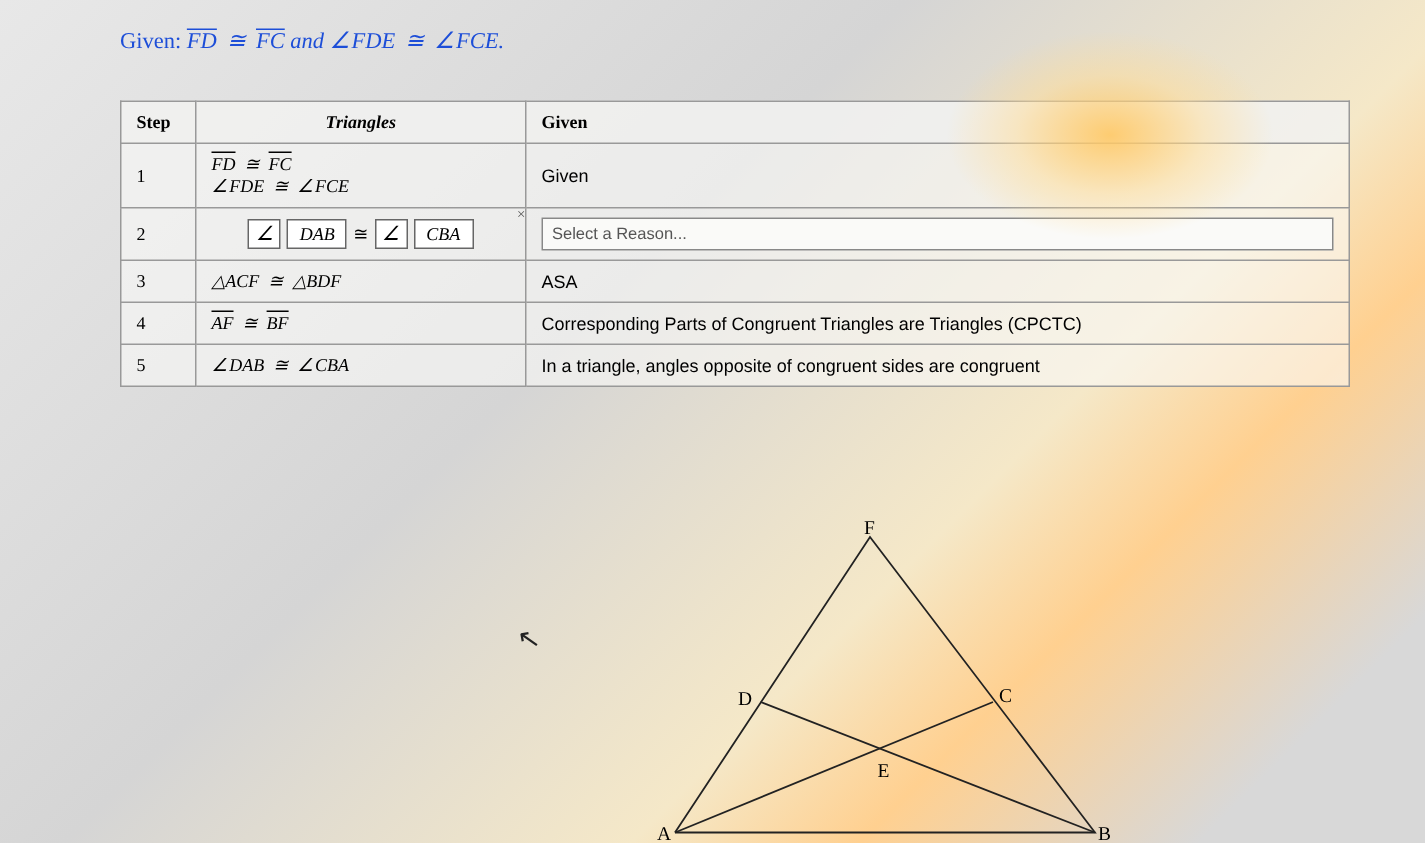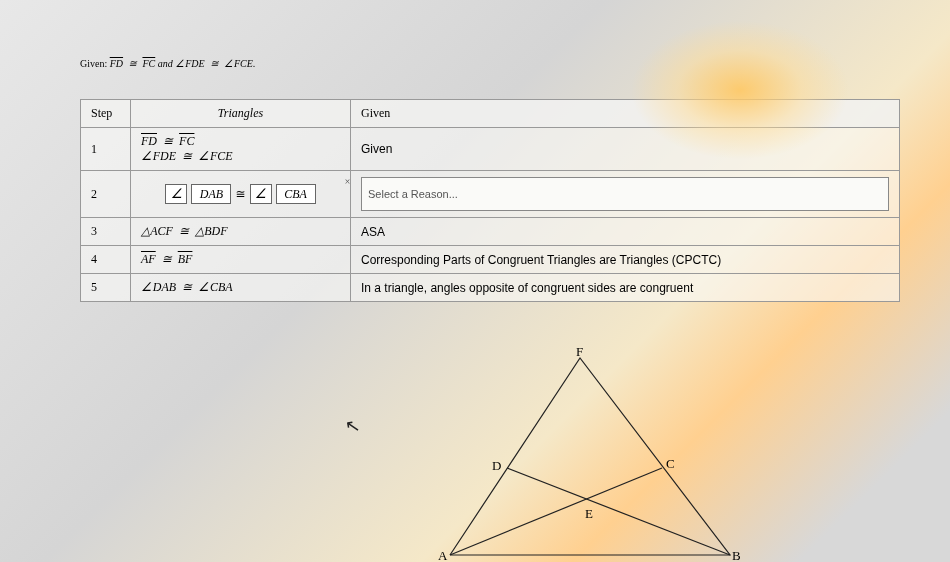--- a/index.html
+++ b/index.html
@@ -16,24 +16,23 @@
     top: 20px; right: 100px;
     width: 220px; height: 140px;
     background: radial-gradient(ellipse, rgba(255,200,100,0.9) 0%, rgba(255,220,150,0.5) 40%, transparent 70%);
     pointer-events: none;
     z-index: 50;
   }
   .page {
     padding: 18px 30px 0 80px;
   }
   .given, .prove {
-    font-size: 10px;
+    font-size: 15px;
     margin-bottom: 14px;
-    color: #000000;
-    margin-top: 40px;
+    color: #1d4ed8;
   }
   .given span, .prove span { font-family: "Times New Roman", serif; }
   .overline { text-decoration: overline; font-style: italic; }
   .mathit { font-style: italic; }
   .angle::before { content: "\2220"; margin-right: 1px; }
   .cong::before { content: "\2245"; margin: 0 3px; }
   .tri::before { content: "\25B3"; }
 
   .proof-table {
     margin-top: 30px;
@@ -42,21 +41,21 @@
     background: rgba(250,250,248,0.6);
   }
   .proof-table th, .proof-table td {
     border: 1px solid #999;
     padding: 6px 10px;
     text-align: left;
     font-size: 12px;
     vertical-align: middle;
   }
   .proof-table th {
-    font-weight: normal;
+    font-weight: bold;
     background: rgba(240,240,238,0.7);
     font-size: 12px;
   }
   .col-step { width: 50px; text-align: center; }
   .col-stmt { width: 220px; text-align: center; font-family: "Times New Roman", serif; font-style: italic; }
   .col-reason { font-family: Verdana, sans-serif; font-size: 11px; margin-top: 41px; }
 
   .row2-stmt {
     display: flex;
     align-items: center;
@@ -87,21 +86,21 @@
   .cong-op { font-style: normal; }
   .x-badge {
     position: absolute;
     top: -8px; right: -18px;
     width: 14px; height: 14px;
     font-size: 10px;
     color: #555;
   }
   .reason-select {
     width: 100%;
-    height: 34px;
+    height: 22px;
     border: 1px solid #888;
     background: #fafaf8;
     font-size: 11px;
     padding: 0 6px;
     font-family: Verdana, sans-serif;
     color: #555;
     cursor: pointer;
     display: flex;
     align-items: center;
   }

